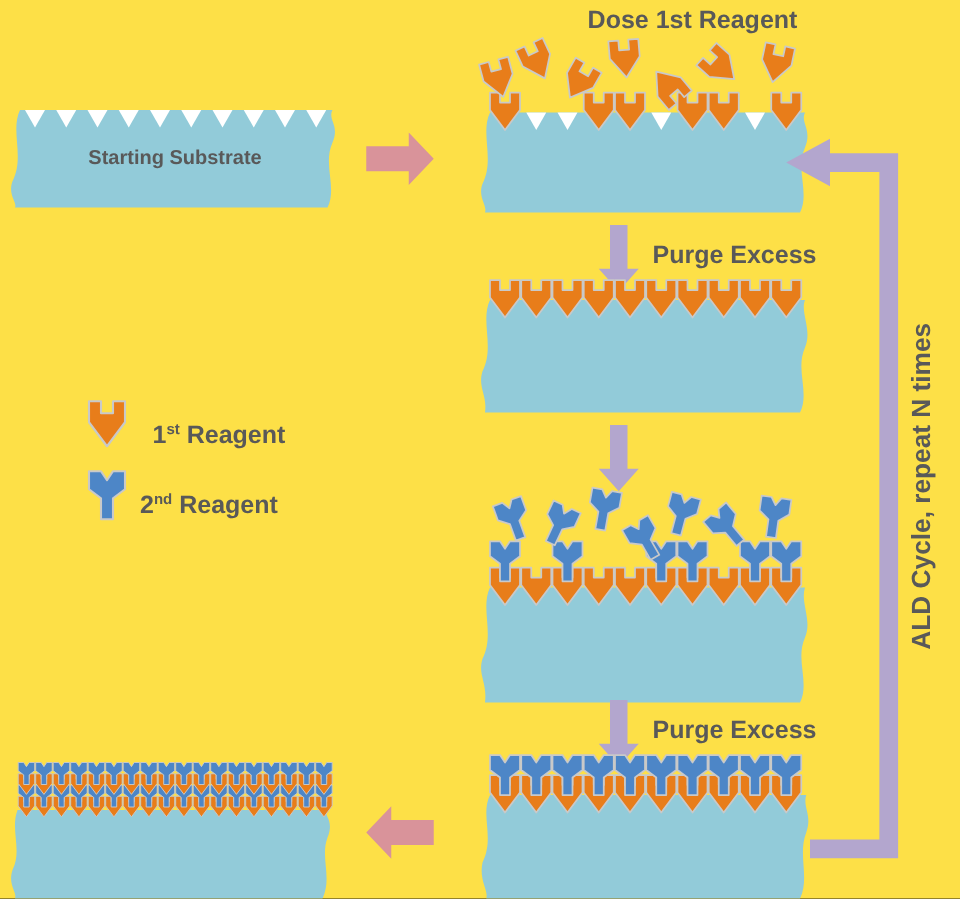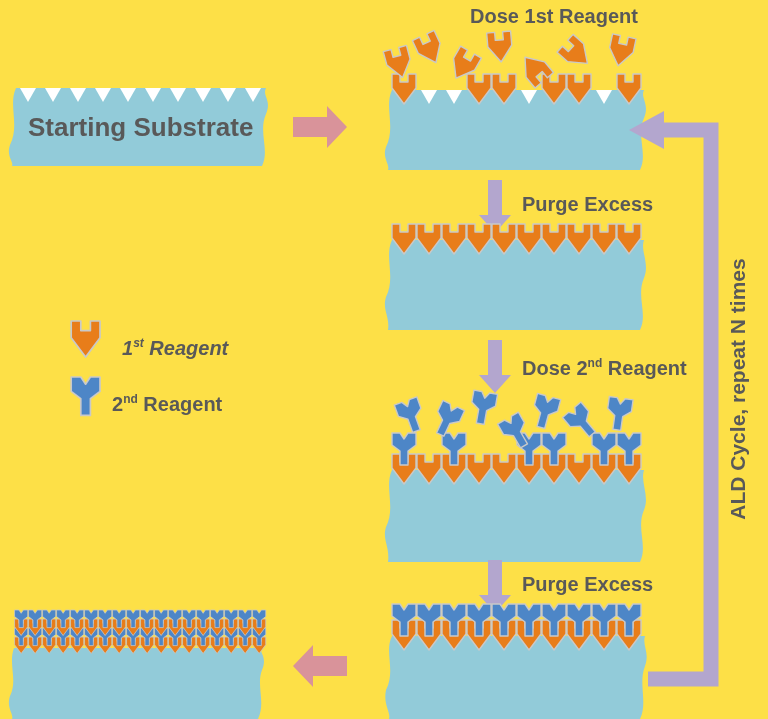--- a/index.html
+++ b/index.html
@@ -1,21 +1,21 @@
 <!DOCTYPE html>
 <html><head>
 <meta charset="utf-8">
 <style>
   html,body{margin:0;padding:0;background:#000;}
   .canvas{position:relative;width:768px;height:719px;background:#fde047;overflow:hidden;
           font-family:"Liberation Sans", sans-serif;}
   .canvas svg{position:absolute;left:0;top:0;}
   .lbl{position:absolute;color:#595959;font-weight:bold;white-space:nowrap;}
   .step{font-size:20px;line-height:24px;}
-  .panel-lbl{font-size:26px;line-height:30px;text-align:right;}
+  .panel-lbl{font-size:16px;line-height:30px;text-align:center;}
   .legend-lbl{font-size:20px;line-height:24px;}
   .cycle-lbl{font-size:21px;line-height:30px;text-align:center;
              transform:rotate(-90deg);transform-origin:center center;}
   sup{font-size:12px;}
 </style>
 </head>
 <body>
 
 <div class="canvas">
 
@@ -249,24 +249,23 @@
       <polygon points="664,111 664,149 629,130" fill="#b3a6ce"></polygon>
     </g>
   </svg>
 
   <div class="lbl step" style="left:438px;top:4px;width:232px;text-align:center;position:absolute;">Dose 1st Reagent</div>
 
   <div class="lbl panel-lbl" style="left:28px;top:112px;width:224px;">Starting Substrate</div>
 
   <div class="lbl step" style="left:522px;top:192px;">Purge Excess</div>
 
-  <div class="lbl step" style="left:522px;top:351px;"><span>Dose 2</span><sup>nd</sup><span> Reagent</span></div>
 
   <div class="lbl step" style="left:522px;top:572px;">Purge Excess</div>
 
-  <div class="lbl legend-lbl" style="left:122px;top:331px;font-style:italic;"><span>1</span><sup>st</sup><span> Reagent</span></div>
+  <div class="lbl legend-lbl" style="left:122px;top:331px;"><span>1</span><sup>st</sup><span> Reagent</span></div>
 
   <div class="lbl legend-lbl" style="left:112px;top:387px;"><span>2</span><sup>nd</sup><span> Reagent</span></div>
 
 
   <div class="lbl cycle-lbl" style="left:568px;top:374px;width:340px;height:30px;">ALD Cycle, repeat N times</div>
 
 </div>
 
 </body></html>

